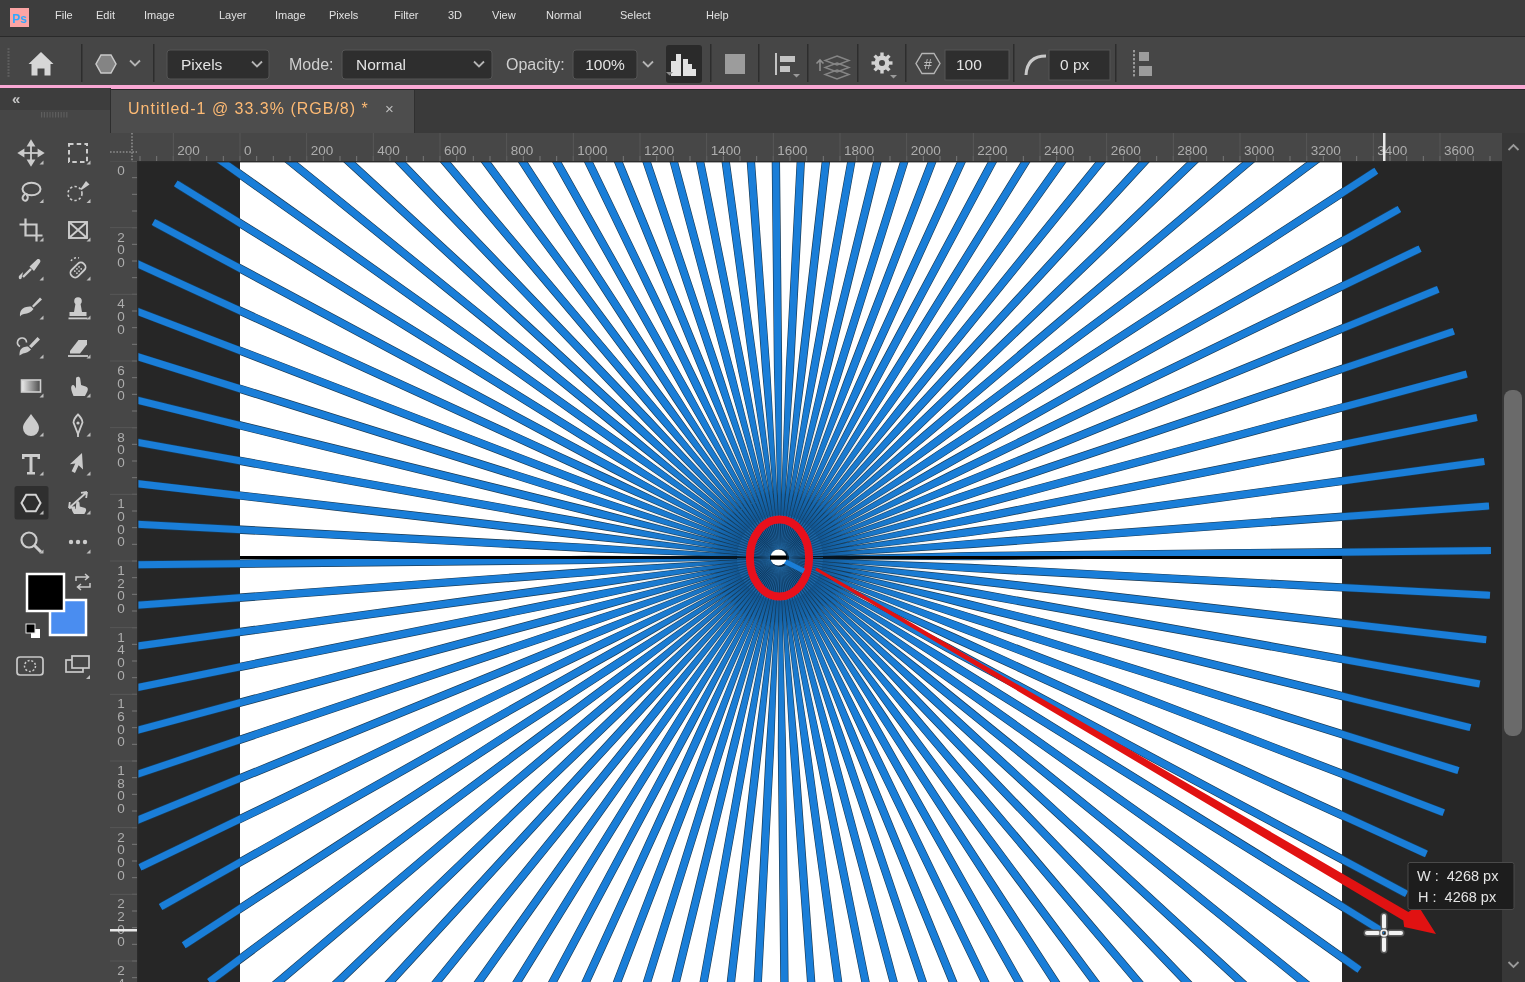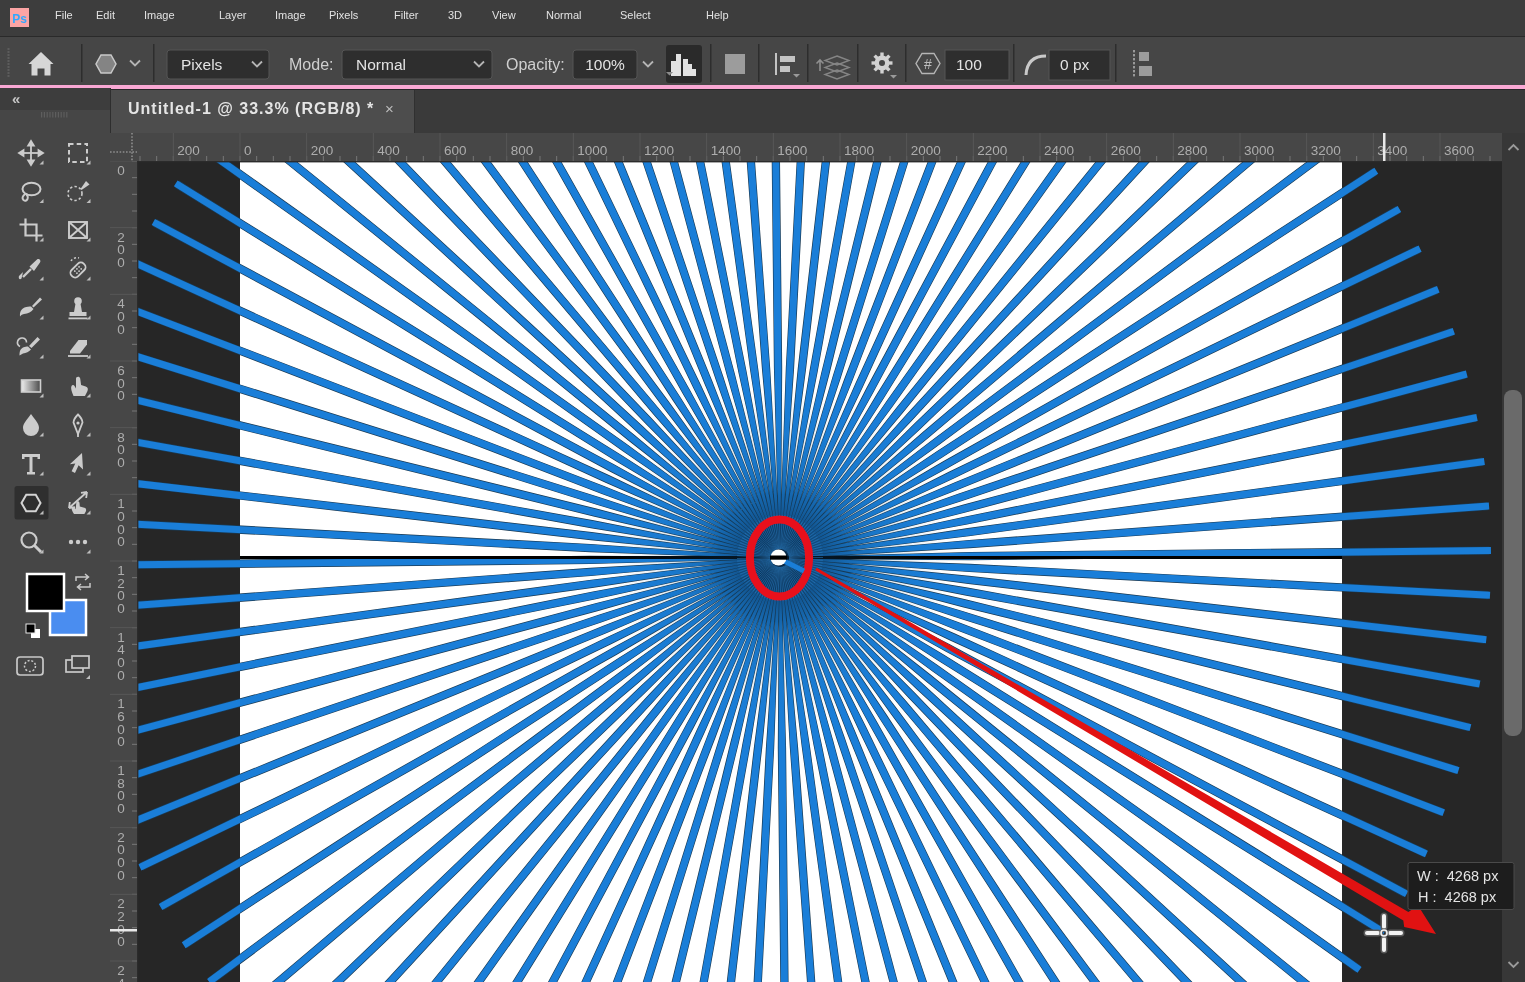--- a/index.html
+++ b/index.html
@@ -2,21 +2,21 @@
 <html><head><meta charset="utf-8"><title>ps</title><style>
 *{margin:0;padding:0;box-sizing:border-box}
 html,body{width:1525px;height:982px;overflow:hidden;background:#262626;
  font-family:"Liberation Sans",sans-serif;-webkit-font-smoothing:antialiased}
 #menubar{position:absolute;left:0;top:0;width:1525px;height:37px;background:#3d3d3d;border-bottom:1px solid #2a2a2a}
 .mi{position:absolute;top:9px;font-size:11px;color:#e2e2e2}
 #pslogo{position:absolute;left:10px;top:8px;width:19px;height:19px;border-radius:0;background:#fca5a5}
 #optbar{position:absolute;left:0;top:37px;width:1525px;height:52px;background:#464646;border-bottom:4px solid #f9a8d4}
 #tabbar{position:absolute;left:110px;top:90px;width:1415px;height:43px;background:#3a3a3a}
 #tab{position:absolute;left:1px;top:0;width:304px;height:43px;background:#4d4d4d;border-right:1px solid #303030}
-#tab .tt{position:absolute;left:17px;top:10px;font-size:16px;font-weight:bold;color:#e5e5e5;letter-spacing:1px}
+#tab .tt{position:absolute;left:17px;top:10px;font-size:16px;font-weight:normal;color:#fdba74;letter-spacing:1px}
 #tab .tx{position:absolute;left:274px;top:10px;font-size:15px;color:#bdbdbd}
 #toolstrip{position:absolute;left:0;top:88px;width:110px;height:22px;background:#3d3d3d}
 #toolstrip span{position:absolute;left:12px;top:2px;color:#c5c5c5;font-size:15px;font-weight:bold;letter-spacing:1px}
 #toolbar{position:absolute;left:0;top:110px;width:110px;height:872px;background:#464646}
 #tbborder{position:absolute;left:110px;top:88px;width:1px;height:894px;background:#2e2e2e}
 #rulertop{position:absolute;left:110px;top:133px;width:1392px;height:28px;background:#474747}
 #rulerleft{position:absolute;left:110px;top:161px;width:27px;height:821px;background:#474747}
 #rcorner{position:absolute;left:110px;top:133px;width:27px;height:28px;background:#474747}
 #canvas{position:absolute;left:137px;top:161px;width:1388px;height:821px;background:transparent;z-index:3}
 #vscroll{position:absolute;left:1502px;top:133px;width:23px;height:849px;background:#373737}

